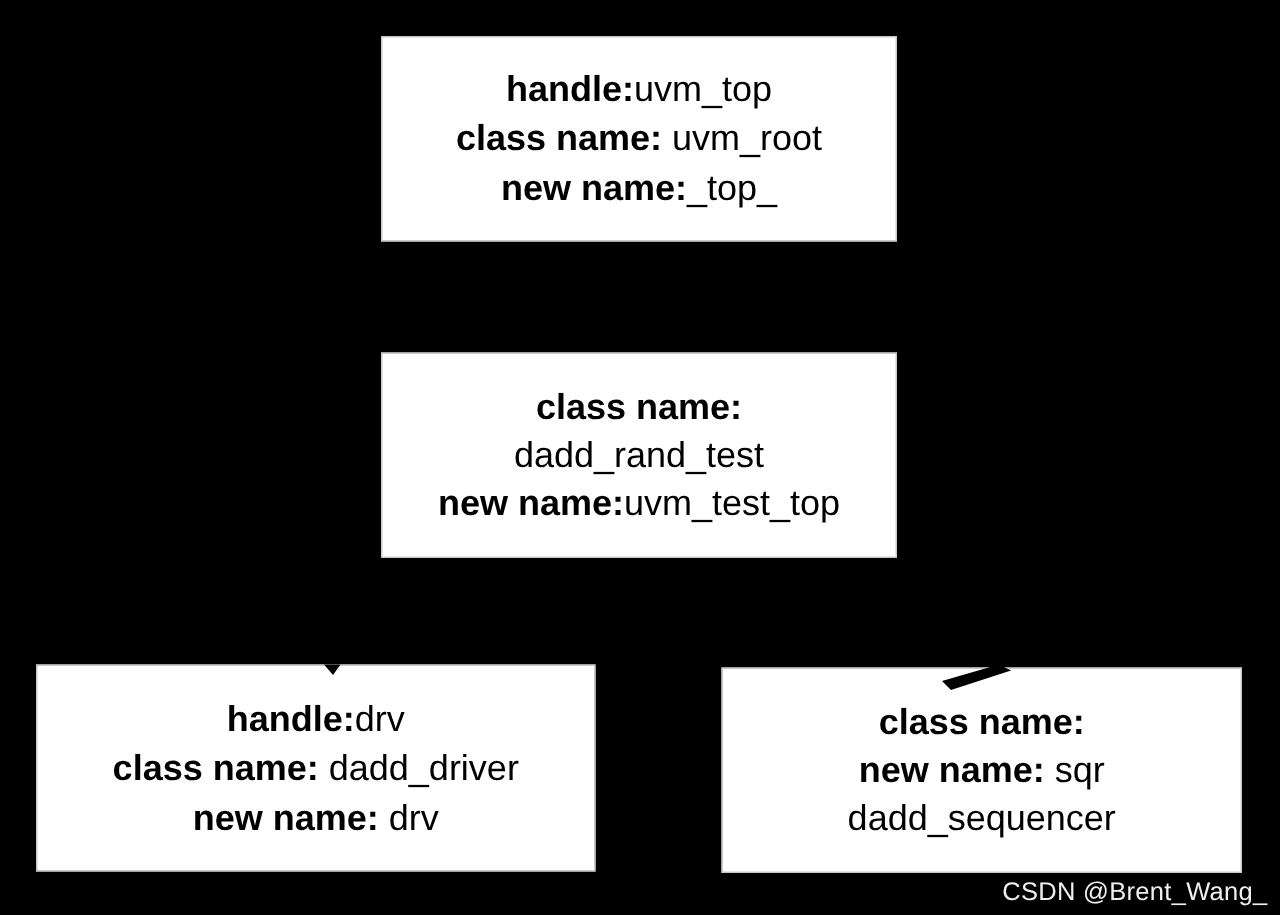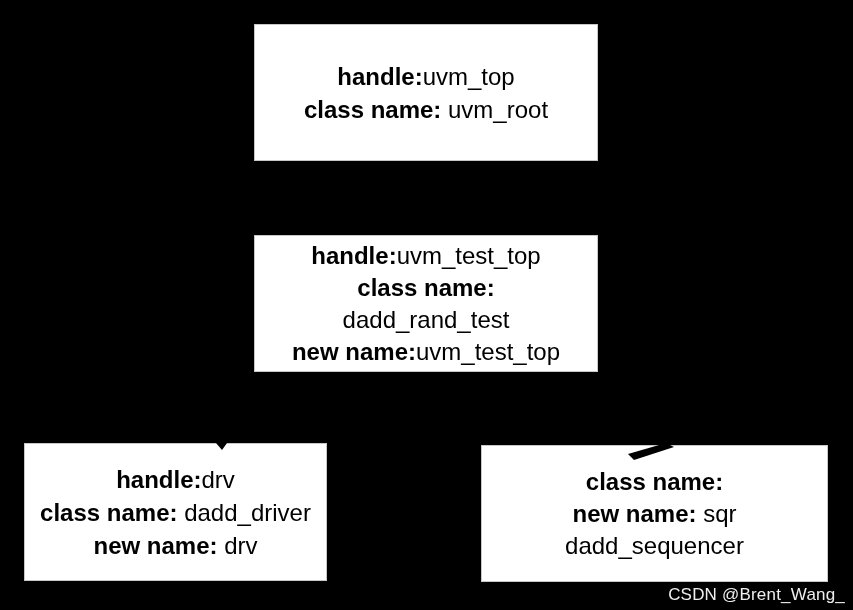--- a/index.html
+++ b/index.html
@@ -28,21 +28,21 @@
     font-size: 24px;
   }
   .node .line {
     white-space: pre;
   }
   .b {
     font-weight: 700;
   }
   #node-uvm-top      { left: 254px; top: 24px;  width: 344px; height: 137px; line-height: 33px; }
   #node-uvm-test-top { left: 254px; top: 235px; width: 344px; height: 137px; line-height: 32px; }
-  #node-drv          { left: 24px;  top: 443px; width: 303px; height: 138px; line-height: 33px; }
+  #node-drv          { left: 24px;  top: 443px; width: 373px; height: 138px; line-height: 33px; }
   #node-sqr          { left: 481px; top: 445px; width: 347px; height: 137px; line-height: 32px; }
   .overlay {
     position: absolute;
     left: 0;
     top: 0;
     pointer-events: none;
   }
   .watermark {
     position: absolute;
     right: 8px;
@@ -54,24 +54,24 @@
   }
 </style>
 </head>
 <body>
 
 <div class="stage" style="background: rgb(0, 0, 0);">
 
   <div class="node" id="node-uvm-top" style="background: rgb(255, 255, 255); color: rgb(0, 0, 0); border-color: rgb(200, 200, 200);">
     <div class="line"><span class="b">handle:</span><span>uvm_top</span></div>
     <div class="line"><span class="b">class name:</span><span> uvm_root</span></div>
+    <div class="line"><span class="b">new name:</span><span>_top_</span></div>
   </div>
 
   <div class="node" id="node-uvm-test-top" style="background: rgb(255, 255, 255); color: rgb(0, 0, 0); border-color: rgb(200, 200, 200);">
-    <div class="line"><span class="b">handle:</span><span>uvm_test_top</span></div>
     <div class="line"><span class="b">class name:</span><span></span></div>
     <div class="line"><span class="b"></span><span>dadd_rand_test</span></div>
     <div class="line"><span class="b">new name:</span><span>uvm_test_top</span></div>
   </div>
 
   <div class="node" id="node-drv" style="background: rgb(255, 255, 255); color: rgb(0, 0, 0); border-color: rgb(200, 200, 200);">
     <div class="line"><span class="b">handle:</span><span>drv</span></div>
     <div class="line"><span class="b">class name:</span><span> dadd_driver</span></div>
     <div class="line"><span class="b">new name:</span><span> drv</span></div>
   </div>

